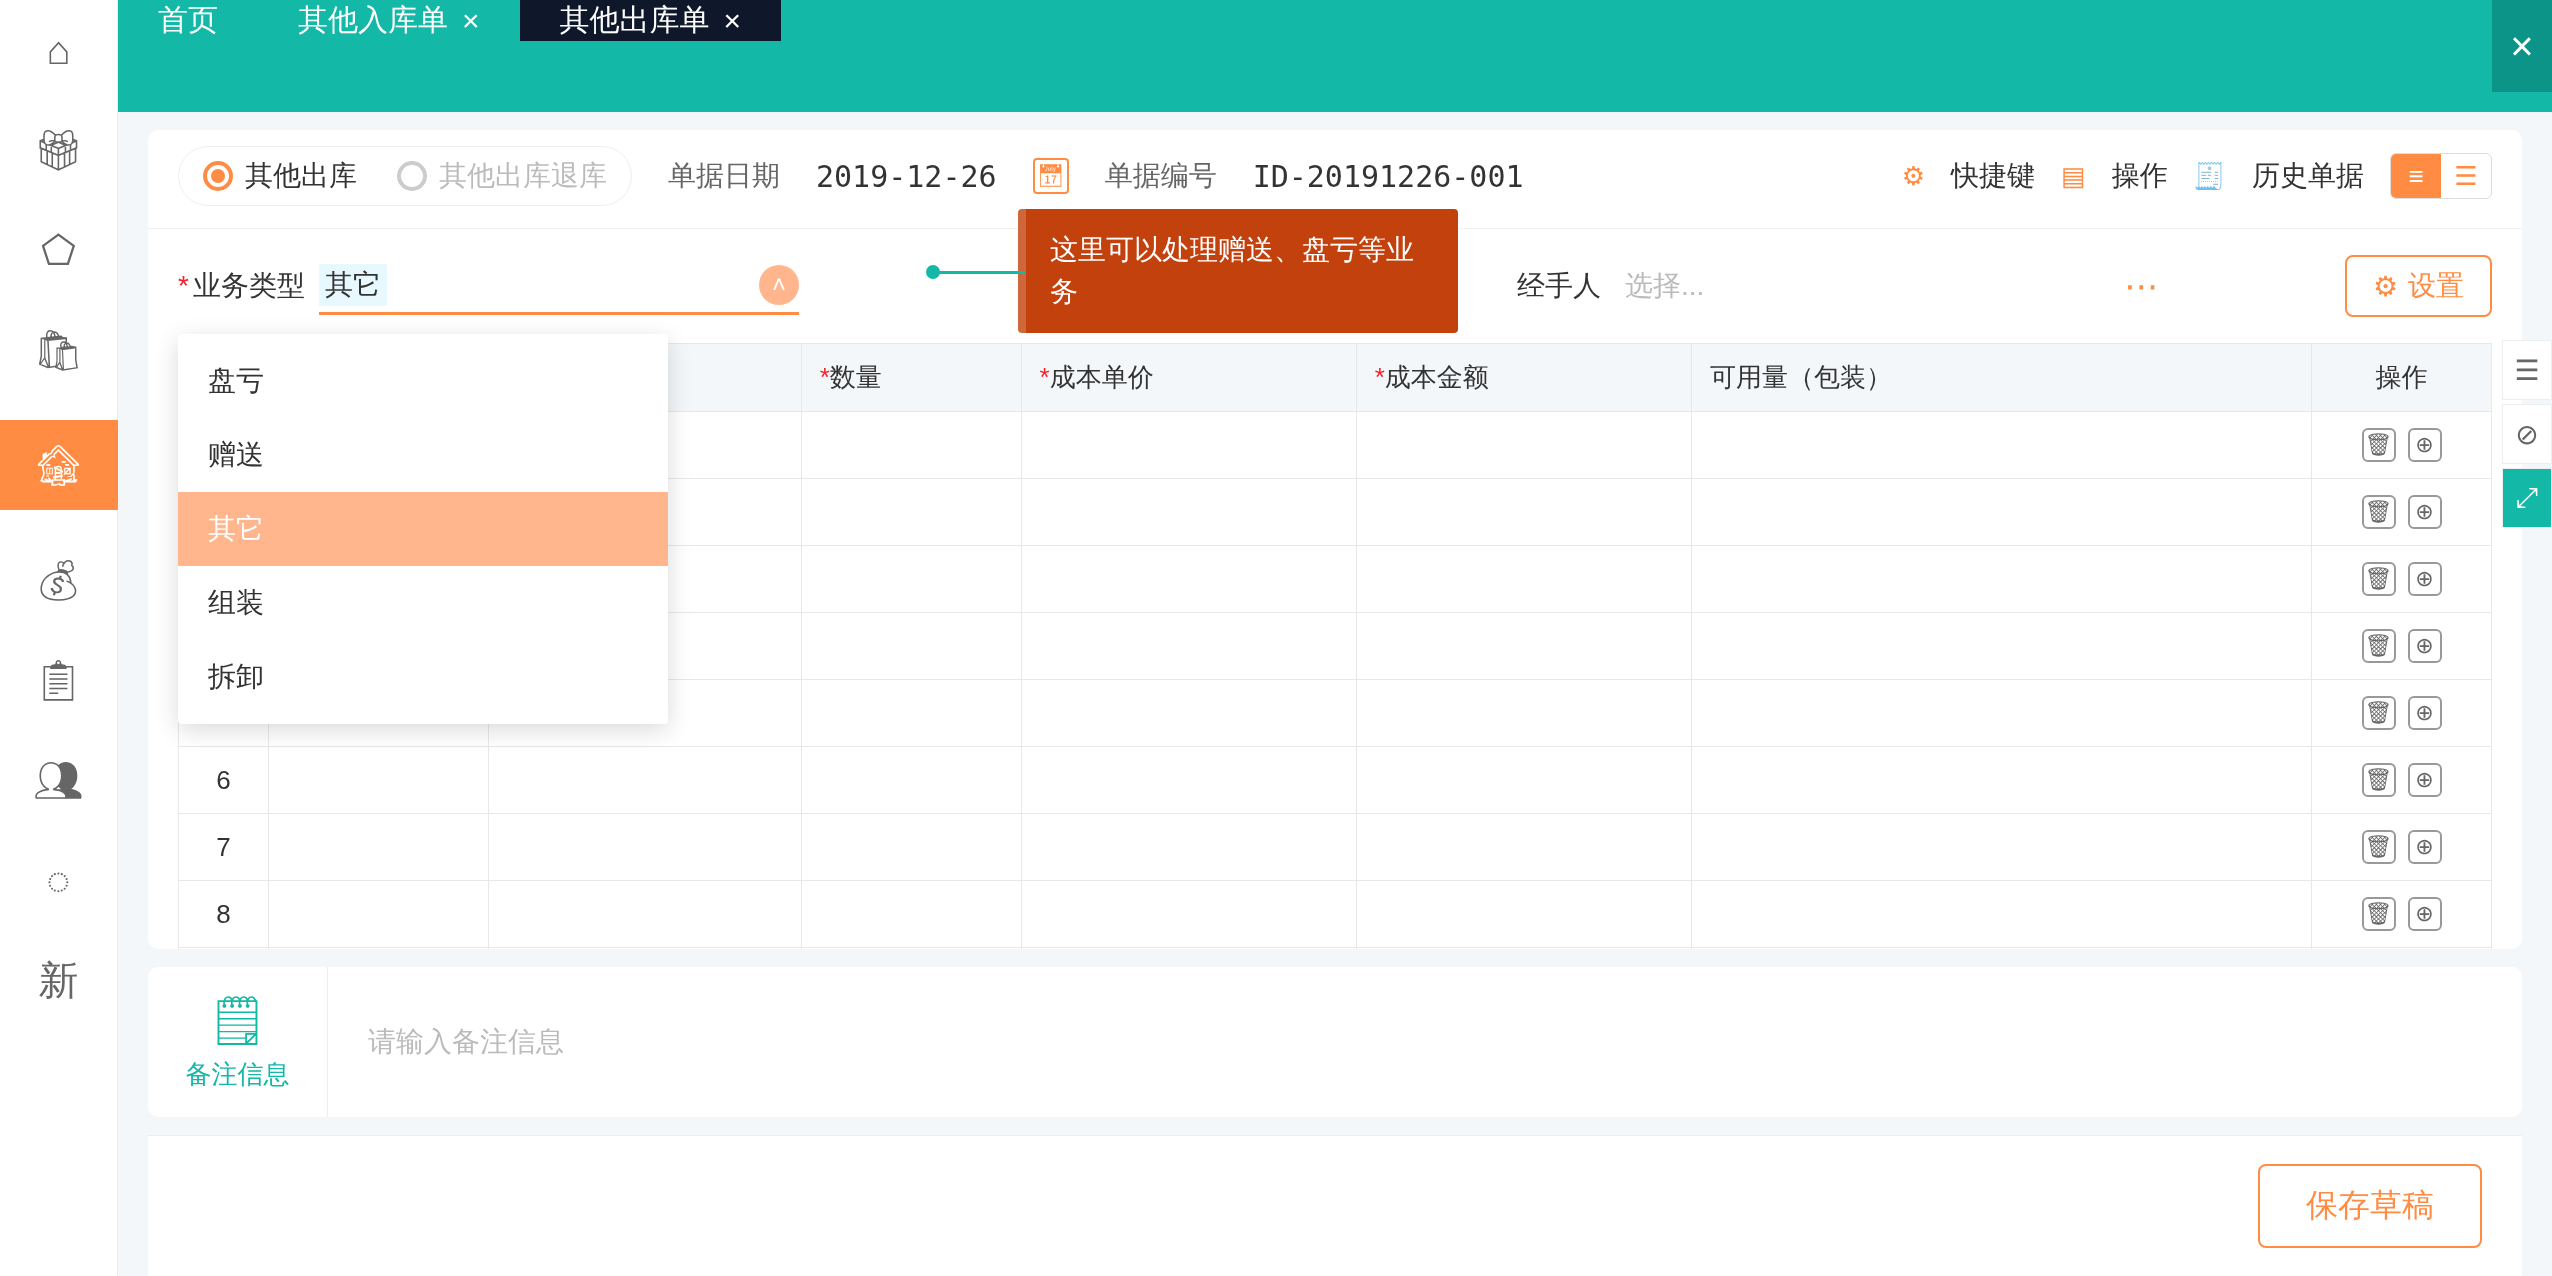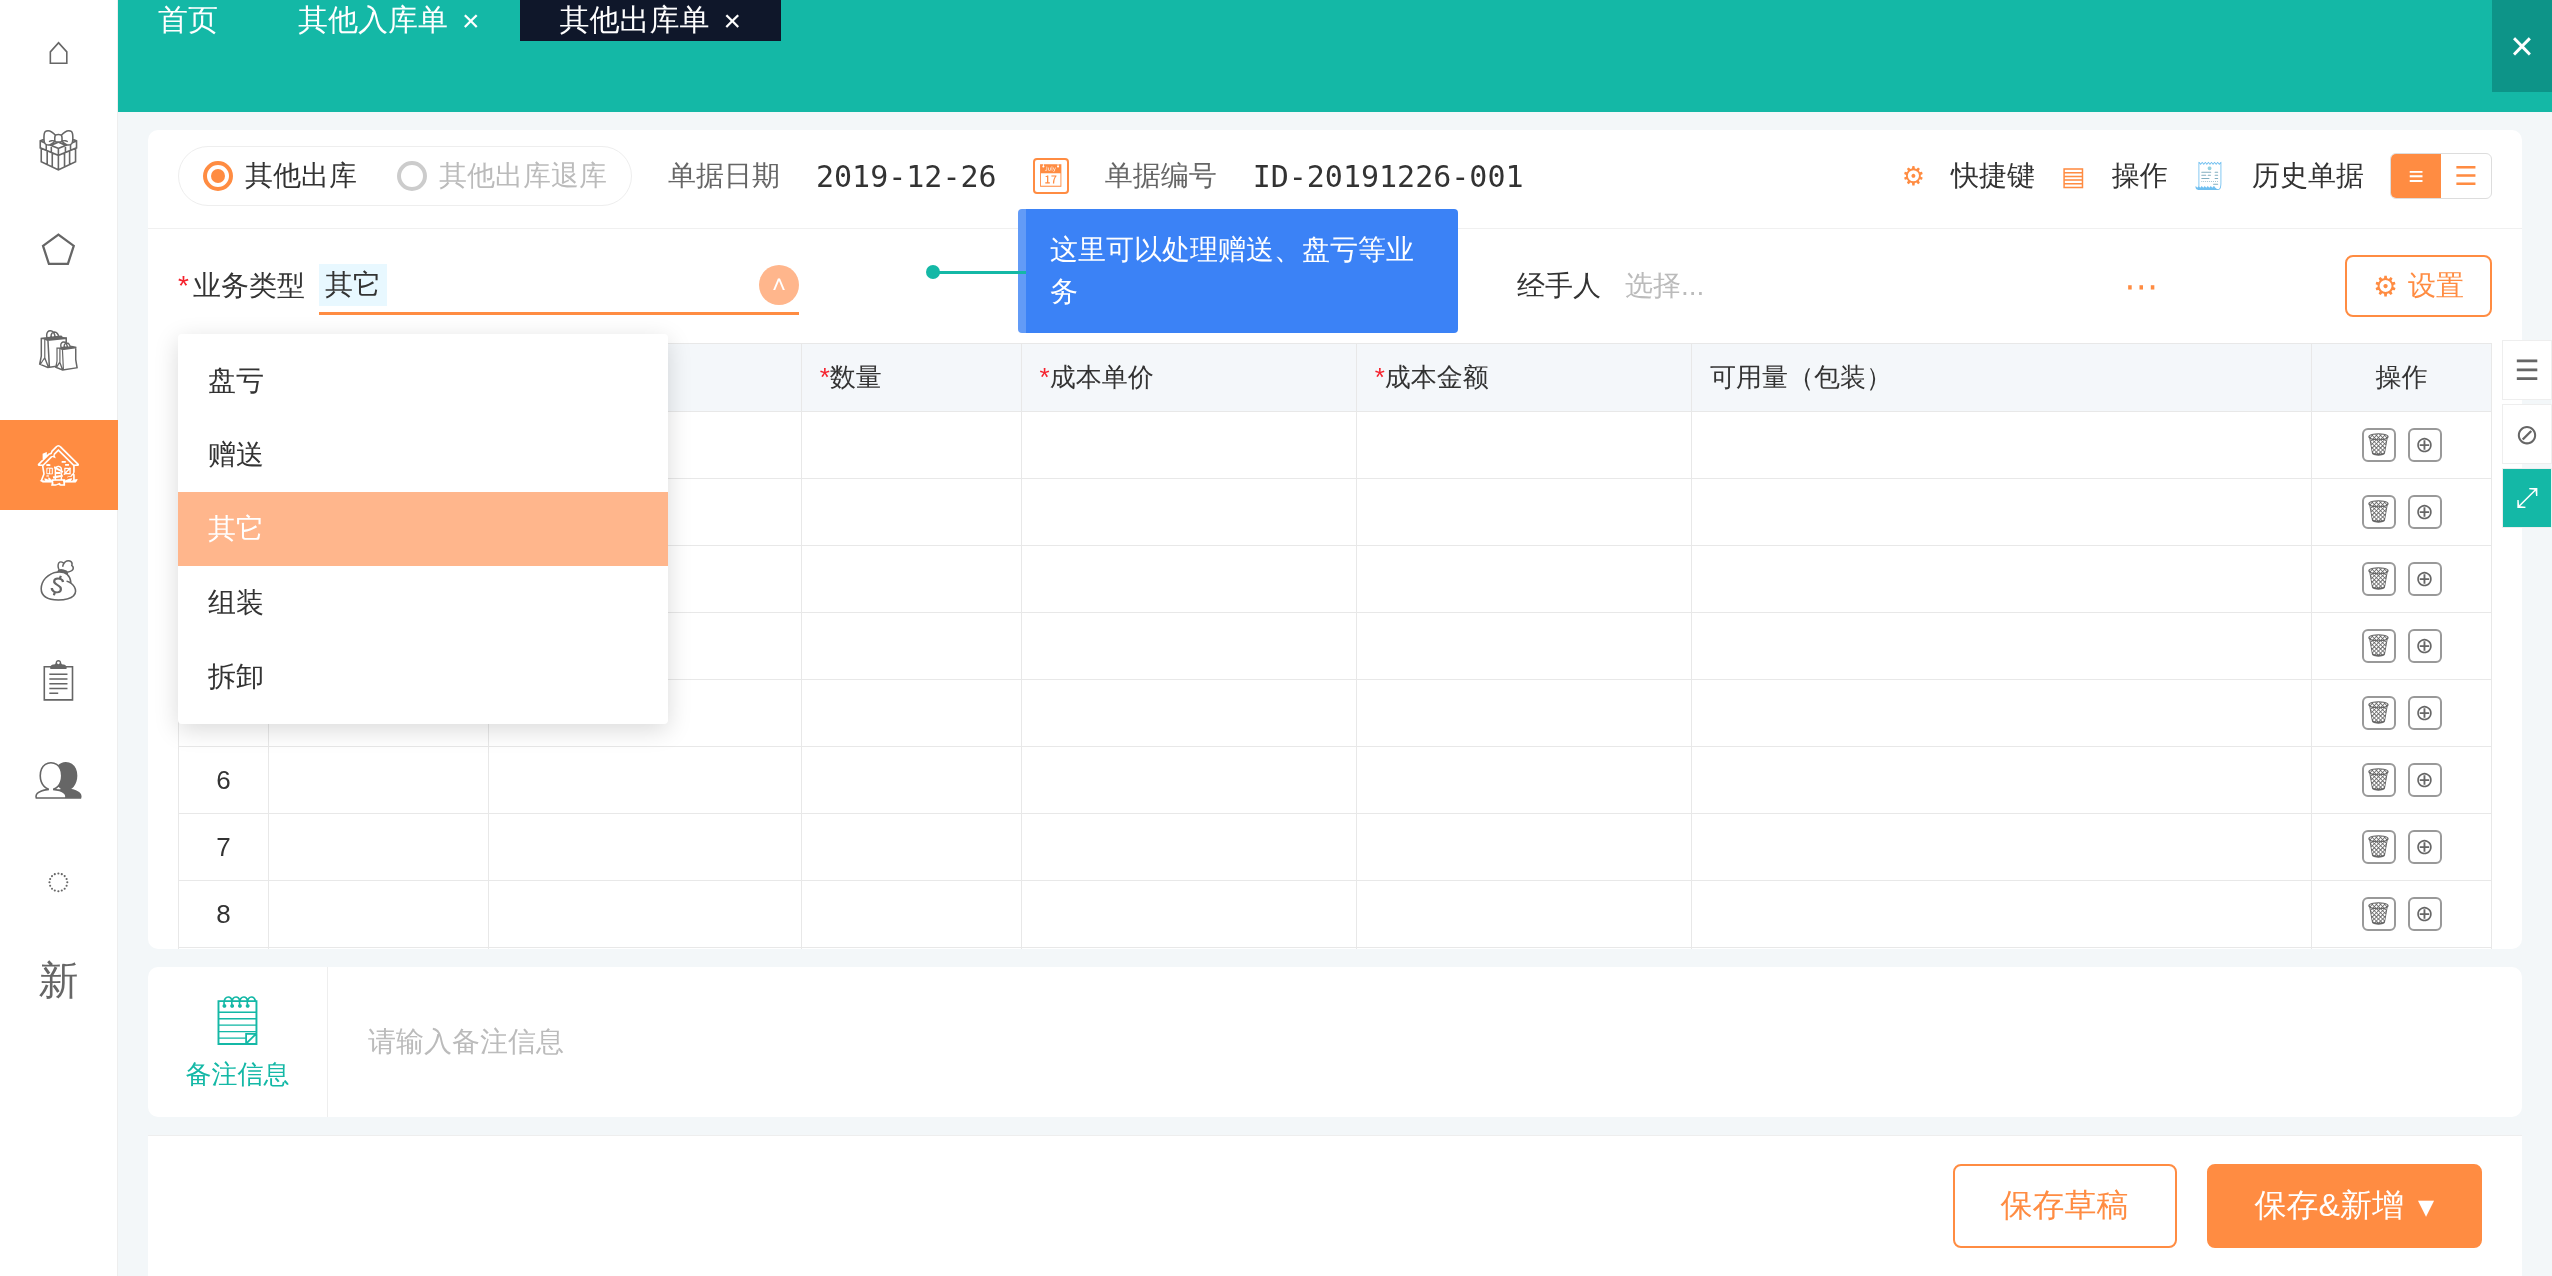--- a/index.html
+++ b/index.html
@@ -42,21 +42,21 @@
   .req-star { color: #f5222d; margin-right: 4px; }
   .field-wrap { position: relative; display: flex; align-items: center; gap: 14px; }
   .biz-select { display:flex; align-items:center; gap: 10px; min-width: 480px; border-bottom: 3px solid #ff8c42; padding: 6px 0; }
   .biz-value { background: #b2e7ff4d; padding: 2px 6px; }
   .chev { width: 40px; height: 40px; background: #ffb68c; border-radius: 50%; display:flex; align-items:center; justify-content:center; color:#fff; font-size:24px; }
 
   .dropdown { position: absolute; top: 76px; left: 0; width: 490px; background: #fff; box-shadow: 0 6px 24px rgba(0,0,0,0.15); border-radius: 4px; padding: 10px 0; z-index: 30; }
   .dd-item { padding: 18px 30px; cursor: pointer; font-size: 28px; }
   .dd-item.sel { background: #ffb68c; color: #fff; }
 
-  .tooltip { position: absolute; left: 870px; top: -20px; background: #3b82f6; color: #fff; padding: 20px 24px; font-size: 28px; width: 440px; border-left: 8px solid #fff3; border-radius: 4px; line-height: 1.5; z-index: 20;}
+  .tooltip { position: absolute; left: 870px; top: -20px; background: #c2410c; color: #fff; padding: 20px 24px; font-size: 28px; width: 440px; border-left: 8px solid #fff3; border-radius: 4px; line-height: 1.5; z-index: 20;}
   .tooltip::before { content:""; position:absolute; left:-90px; top:50%; width:90px; height:3px; background:#14b8a6;}
   .tooltip::after { content:""; position:absolute; left:-100px; top:50%; width:14px; height:14px; background:#14b8a6; border-radius:50%; transform: translateY(-6px); }
 
   .hand-sel { display: flex; align-items: center; gap: 24px; }
   .placeholder { color: #bbb; }
   .dots { color: #ff8c42; font-size: 34px; letter-spacing: 4px; cursor:pointer; }
   .settings-btn { margin-left: auto; border: 2px solid #ff8c42; color: #ff8c42; padding: 10px 26px; border-radius: 8px; display:flex; align-items:center; gap:10px; cursor:pointer; font-size:28px;}
 
   .table-wrap { flex: 1; padding: 0 30px 20px 30px; overflow: hidden; display:flex; flex-direction:column; }
   table { width: 100%; border-collapse: collapse; font-size: 26px; }
@@ -297,24 +297,20 @@
     <div class="remark-card">
       <div class="remark-icon-box">
         <span style="font-size:48px">🗒</span>
         <span>备注信息</span>
       </div>
       <div class="remark-input">请输入备注信息</div>
     </div>
 
     <div class="footer">
       <div class="btn draft">保存草稿</div>
-      <div class="btn primary">
-        <span>保存&amp;新增</span>
-        <span>▾</span>
-      </div>
     </div>
   </div>
 
   <div class="right-rail">
     <div class="rail-btn">☰</div>
     <div class="rail-btn">⊘</div>
     <div class="rail-btn teal">⤢</div>
   </div>
 </div>
 

